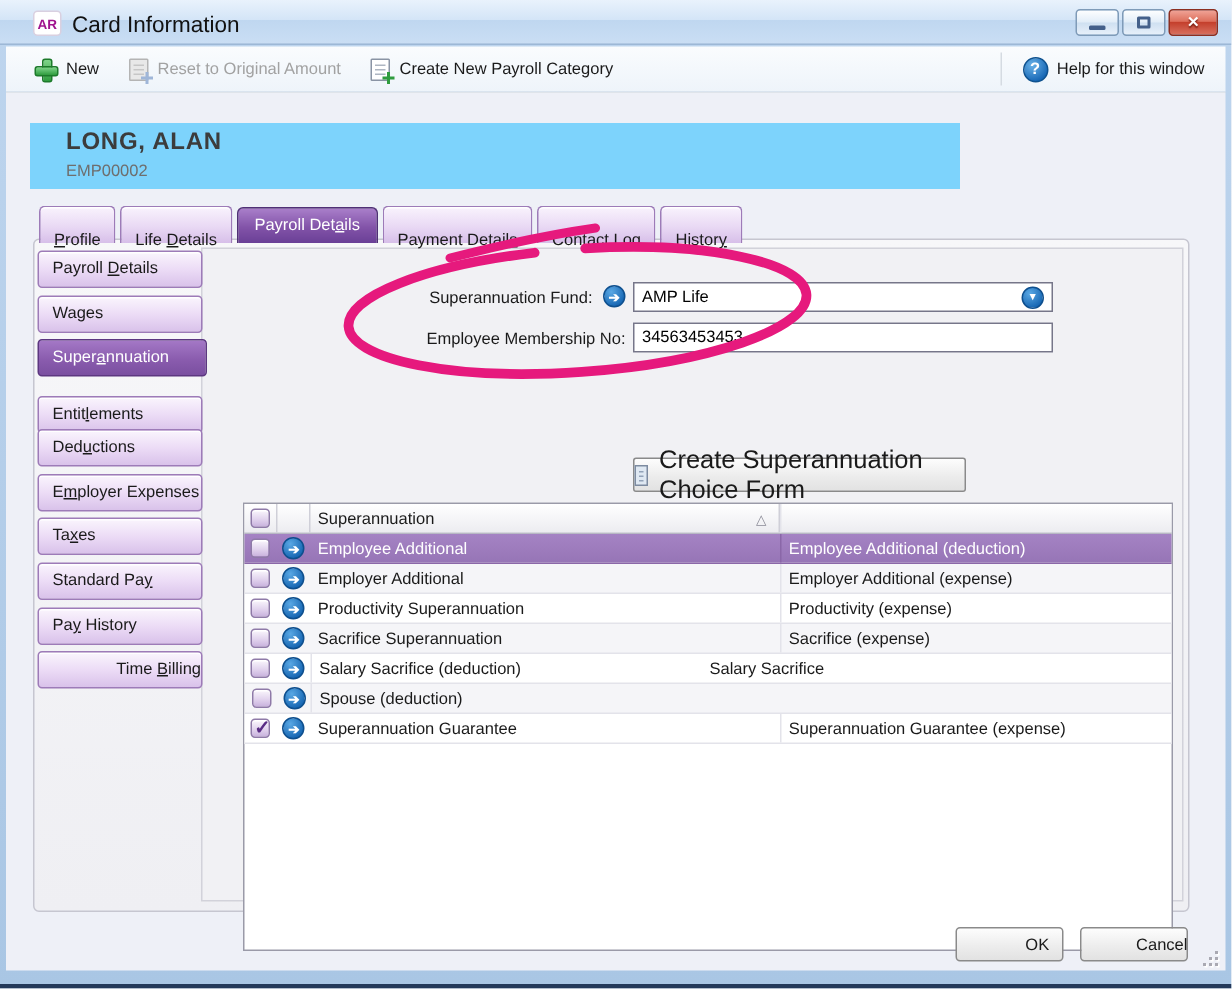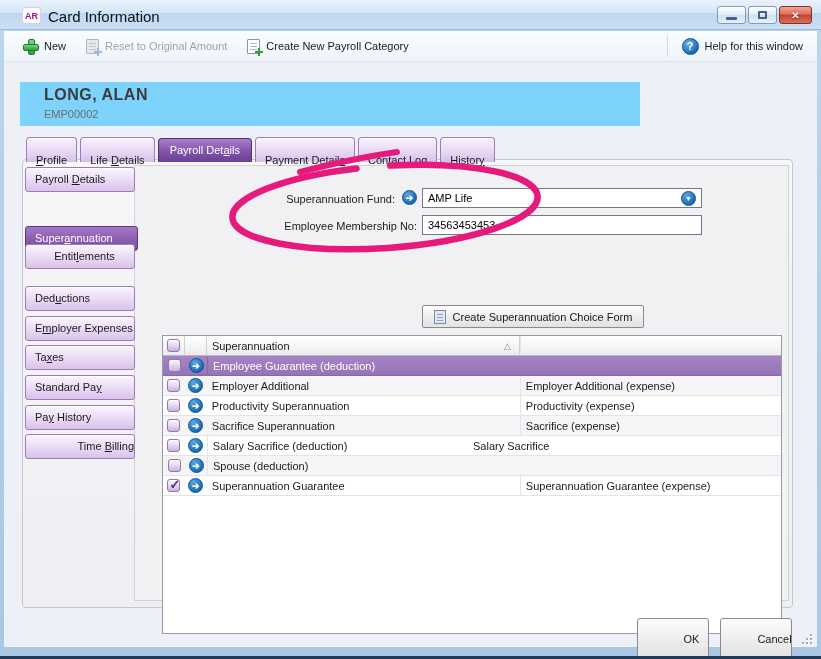--- a/index.html
+++ b/index.html
@@ -100,21 +100,21 @@
   .field-label { position:absolute; text-align:right; font-size:11px; color:#1a1a1a; }
   .tinput { position:absolute; height:20px; border:1px solid #767689; background:#fff;
        font-family:"Liberation Sans", sans-serif; font-size:11px; padding:1px 5px; color:#000; }
   .blue-circle { position:absolute; width:15px; height:15px; border-radius:50%;
        background:radial-gradient(circle at 35% 28%, #5aa8e4, #1565b2 78%);
        border:1px solid #0e4f8e; color:#fff; display:flex; align-items:center;
        justify-content:center; font-size:9px; font-weight:bold; }
   .choice-btn { position:absolute; left:287px; top:139px; width:222px; height:23px;
        background:linear-gradient(#fdfdfd,#ececec 55%,#e2e2e2); border:1px solid #8a8a8a;
        border-radius:2px; display:flex; align-items:center; justify-content:center; gap:7px;
-       font-size:11px; }
+       font-size:17px; }
   .form-icon { width:12px; height:14px; background:#dfe8f2; border:1px solid #7d8ba0; position:relative; }
   .form-icon i { position:absolute; left:2px; right:2px; height:1px; background:#92a2b8; }
   .form-icon i:nth-child(1){top:3px;} .form-icon i:nth-child(2){top:6px;} .form-icon i:nth-child(3){top:9px;}
 
   
   .table { position:absolute; left:27px; top:169px; width:620px; height:299px;
        background:#fff; border:1px solid #9a9aa8; }
   .thead { display:flex; height:20px; background:linear-gradient(#ffffff,#ececf0);
        border-bottom:1px solid #b8b8c4; }
   .thead .cell { border-right:1px solid #cfcfd8; display:flex; align-items:center; }
@@ -133,21 +133,21 @@
        background:linear-gradient(#faf7fc,#e2d4ee 55%,#c9b2dd);
        box-shadow:inset 0 1px 0 #fff; position:relative; }
   .checkbox.checked::after { content:"✓"; position:absolute; left:1px; top:-3px;
        color:#5a2d85; font-size:13px; font-weight:bold; }
   .row-arrow { width:15px; height:15px; border-radius:50%;
        background:radial-gradient(circle at 35% 28%, #5aa8e4, #1565b2 78%);
        border:1px solid #0e4f8e; color:#fff; display:flex; align-items:center;
        justify-content:center; font-size:9px; font-weight:bold; }
 
   
-  .btn { position:absolute; width:72px; height:41px;
+  .btn { position:absolute; width:72px; height:23px;
        background:linear-gradient(#fdfdfd,#ededed 55%,#e2e2e2); border:1px solid #8a8a8a;
        border-radius:3px; font-size:11px; display:flex; align-items:center; justify-content:center;padding-left:37px; }
   .btn-ok { left:633px; top:556px; }
   .btn-cancel { left:716px; top:556px; }
   .grip { position:absolute; right:4px; bottom:2px; width:13px; height:13px; }
   .grip i { position:absolute; width:2px; height:2px; background:#a9a9b2; box-shadow:1px 1px 0 #fff; }
   .grip i:nth-child(1){ right:1px; bottom:1px; } .grip i:nth-child(2){ right:5px; bottom:1px; }
   .grip i:nth-child(3){ right:9px; bottom:1px; } .grip i:nth-child(4){ right:1px; bottom:5px; }
   .grip i:nth-child(5){ right:5px; bottom:5px; } .grip i:nth-child(6){ right:1px; bottom:9px; }
 
@@ -218,22 +218,23 @@
       <div class="tab"><span>Life </span><span class="u">D</span><span>etails</span></div>
       <div class="tab active"><span>Payroll Det</span><span class="u">a</span><span>ils</span></div>
       <div class="tab"><span>Payment Detail</span><span class="u">s</span><span></span></div>
       <div class="tab"><span>Contact Lo</span><span class="u">g</span><span></span></div>
       <div class="tab"><span>Histor</span><span class="u">y</span><span></span></div>
     </div>
 
     <div class="outer-panel">
 
       <div class="side-item" style="top:7px;"><span>Payroll </span><span class="u">D</span><span>etails</span></div>
+      <div class="side-item" style="top:37px;"><span>Wa</span><span class="u">g</span><span>es</span></div>
       <div class="side-item selected" style="top:66px;"><span>Super</span><span class="u">a</span><span>nnuation</span></div>
-      <div class="side-item" style="top:84px;text-align:center;"><span>Entit</span><span class="u">l</span><span>ements</span></div>
+      <div class="side-item" style="top:104px;"><span>Entit</span><span class="u">l</span><span>ements</span></div>
       <div class="side-item" style="top:126px;"><span>Ded</span><span class="u">u</span><span>ctions</span></div>
       <div class="side-item" style="top:156px;"><span>E</span><span class="u">m</span><span>ployer Expenses</span></div>
       <div class="side-item" style="top:215px;"><span>Standard Pa</span><span class="u">y</span><span></span></div>
       <div class="side-item" style="top:185px;"><span>Ta</span><span class="u">x</span><span>es</span></div>
       <div class="side-item" style="top:245px;"><span>Pa</span><span class="u">y</span><span> History</span></div>
       <div class="side-item" style="top:274px;text-align:right;"><span>Time </span><span class="u">B</span><span>illing</span></div>
 
       <div class="inner-panel">
 
         <div class="field-label" style="left:60px; top:27px; width:200px;">Superannuation Fund:</div>
@@ -266,22 +267,25 @@
             <div class="cell c-cat" style="border-right:none;"></div>
           </div>
 
           <div class="trow selected">
             <div class="cell c-cb">
                 <span class="checkbox"></span>
               </div>
             <div class="cell c-arr">
                 <span class="row-arrow">➔</span>
               </div>
-            <div class="cell c-cat">
-                <span>Employee Guarantee (deduction)</span>
+            <div class="cell c-name">
+                <span>Employee Additional</span>
+              </div>
+            <div class="cell c-cat">
+                <span>Employee Additional (deduction)</span>
               </div>
           </div>
           <div class="trow alt">
             <div class="cell c-cb">
                 <span class="checkbox"></span>
               </div>
             <div class="cell c-arr">
                 <span class="row-arrow">➔</span>
               </div>
             <div class="cell c-name">

